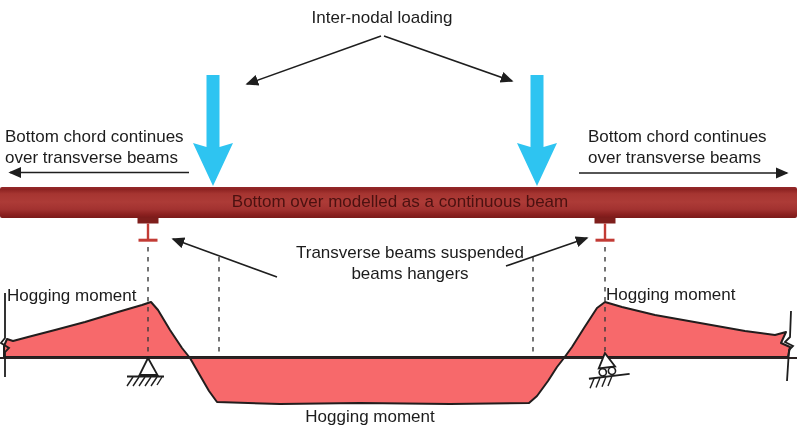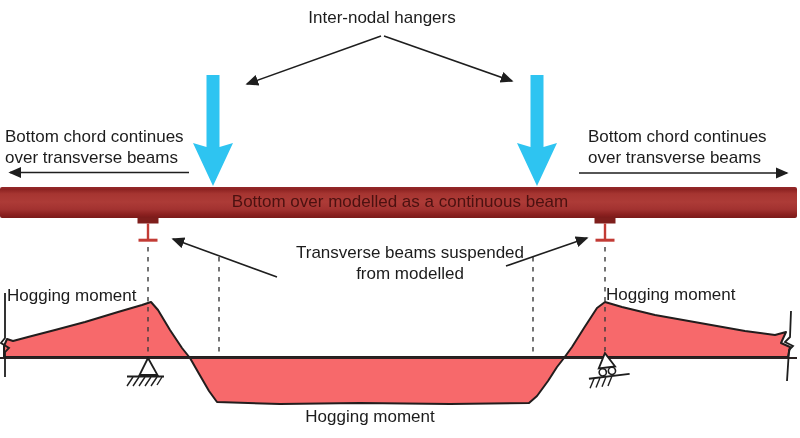--- a/index.html
+++ b/index.html
@@ -97,36 +97,36 @@
       <path d="M 189,172.5 L 10,172.5" marker-end="url(#ah)"></path>
       <path d="M 579,173 L 787,173" marker-end="url(#ah)"></path>
       <path d="M 277,277 L 173,239" marker-end="url(#ah)"></path>
       <path d="M 506,266 L 587,238" marker-end="url(#ah)"></path>
     </g>
 
     <path d="M 206.5,75 L 219.5,75 L 219.5,147 L 233,143 L 213,186 L 193,143 L 206.5,147 Z" fill="#2EC4F1"></path>
     <path d="M 530.5,75 L 543.5,75 L 543.5,147 L 557,143 L 537,186 L 517,143 L 530.5,147 Z" fill="#2EC4F1"></path>
   </svg>
 
-  <div class="txt center" style="left:382px;top:7px;">Inter-nodal hangers</div>
+  <div class="txt center" style="left:382px;top:7px;">Inter-nodal loading</div>
 
   <div class="txt" style="left:5px;top:126px;">
     <span style="display:block">Bottom chord continues</span>
     <span style="display:block">over transverse beams</span>
   </div>
 
   <div class="txt" style="left:588px;top:126px;">
     <span style="display:block">Bottom chord continues</span>
     <span style="display:block">over transverse beams</span>
   </div>
 
   <div id="beam-label">Bottom over modelled as a continuous beam</div>
 
   <div class="txt center" style="left:404px;top:242px;margin-left:6px;">
     <span style="display:block">Transverse beams suspended</span>
-    <span style="display:block">from modelled</span>
+    <span style="display:block">beams hangers</span>
   </div>
 
   <div class="txt" style="left:7px;top:285px;">Hogging moment</div>
   <div class="txt" style="left:606px;top:284px;">Hogging moment</div>
   <div class="txt center" style="left:370px;top:406px;">Hogging moment</div>
 
 </div>
 
 </body></html>

